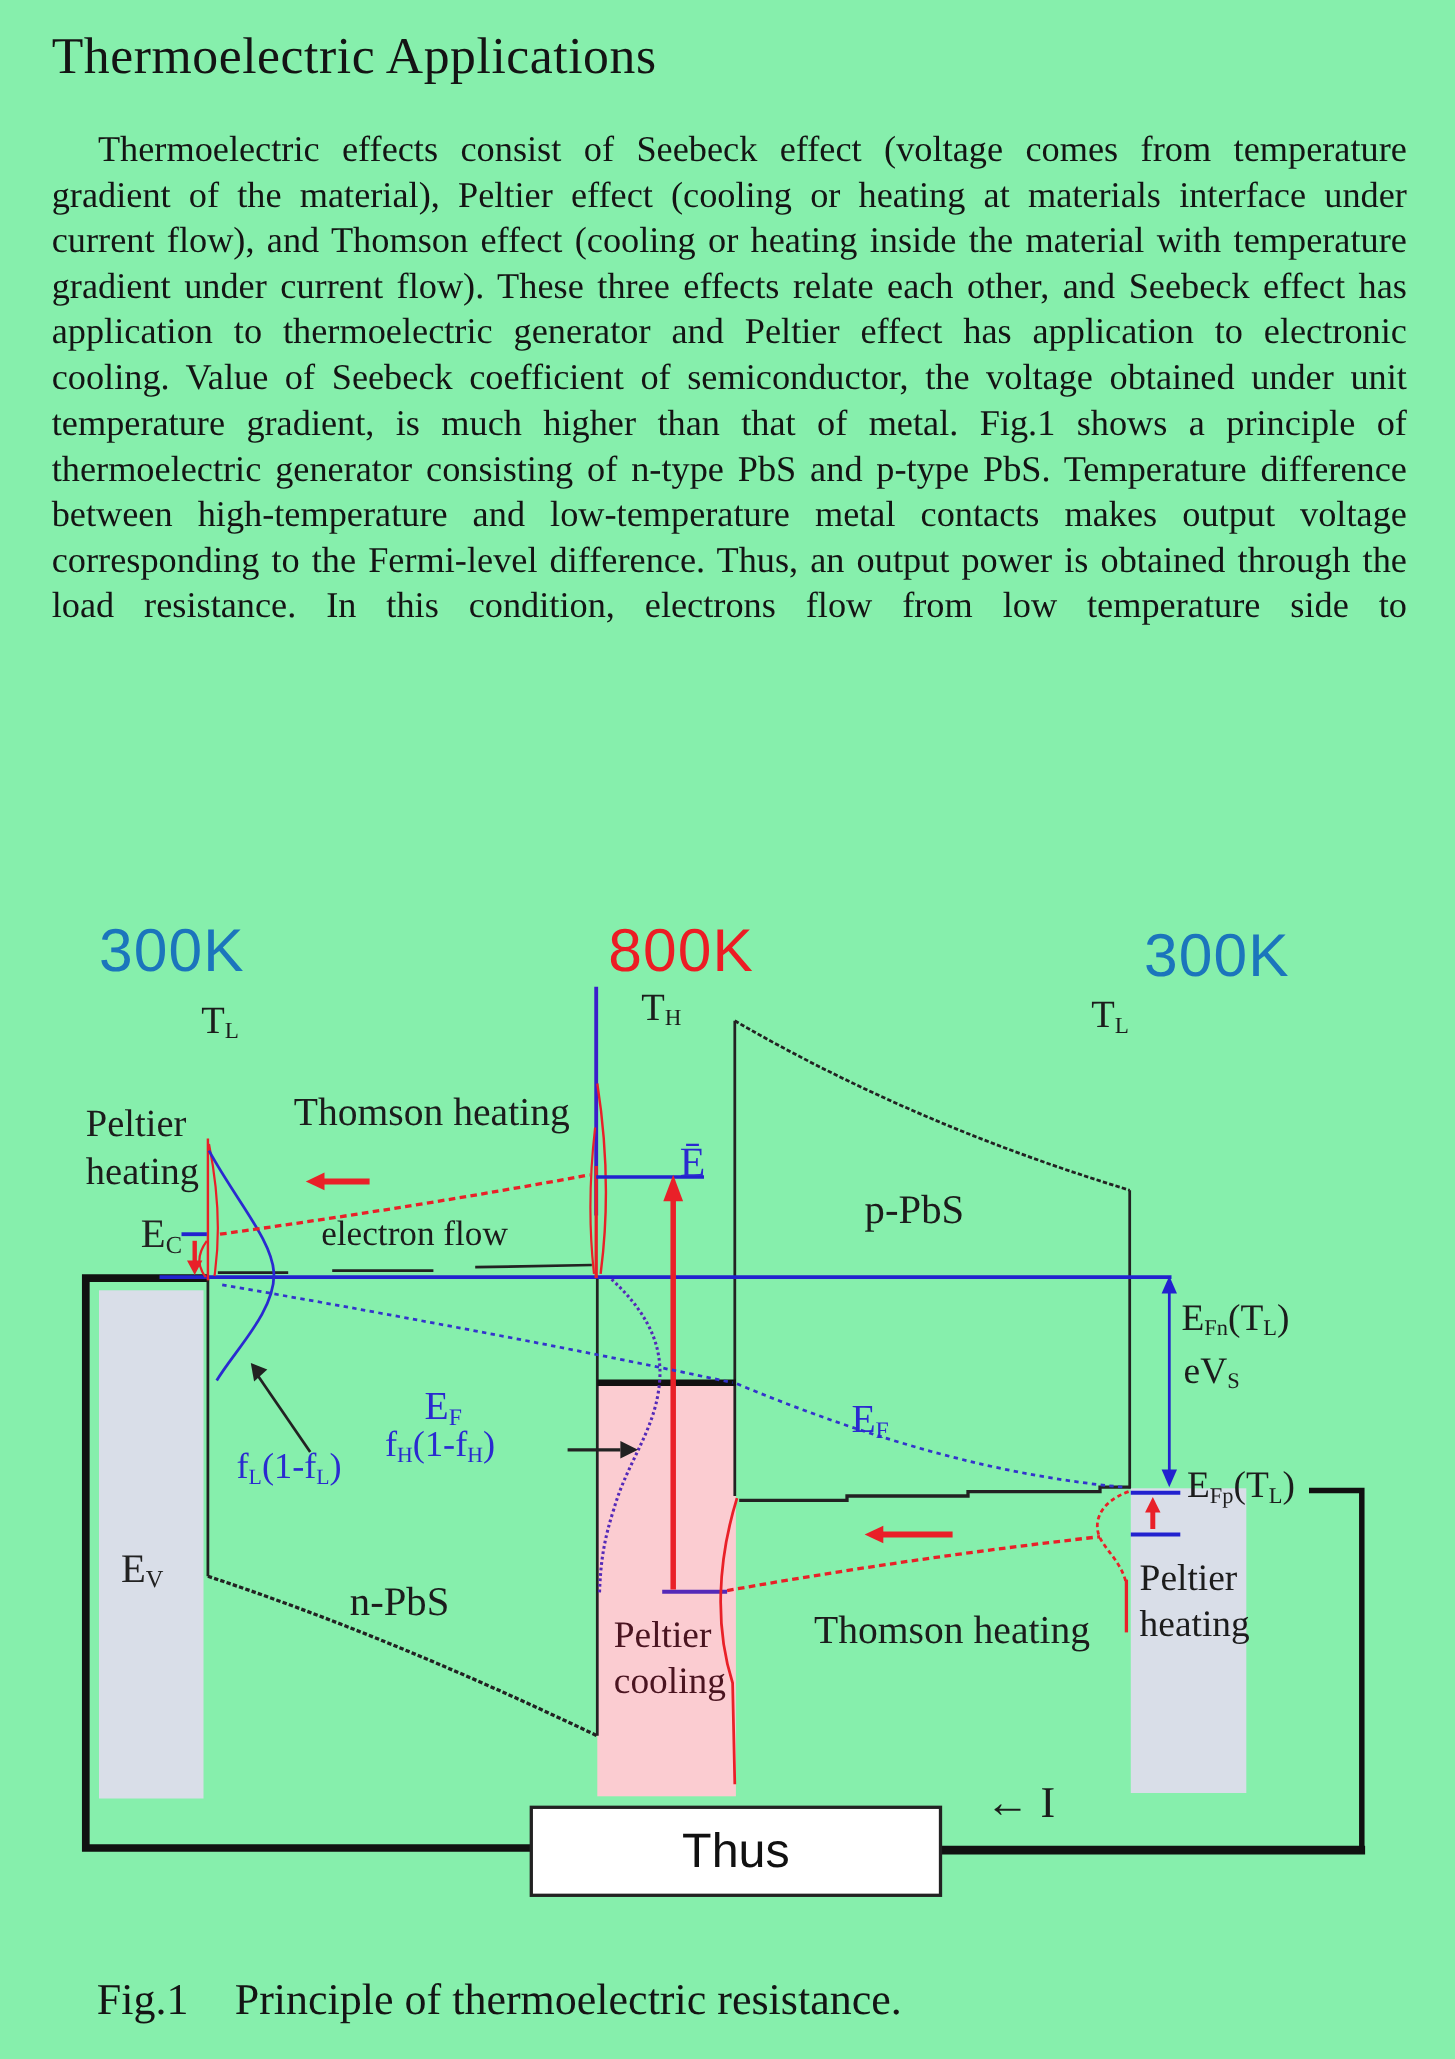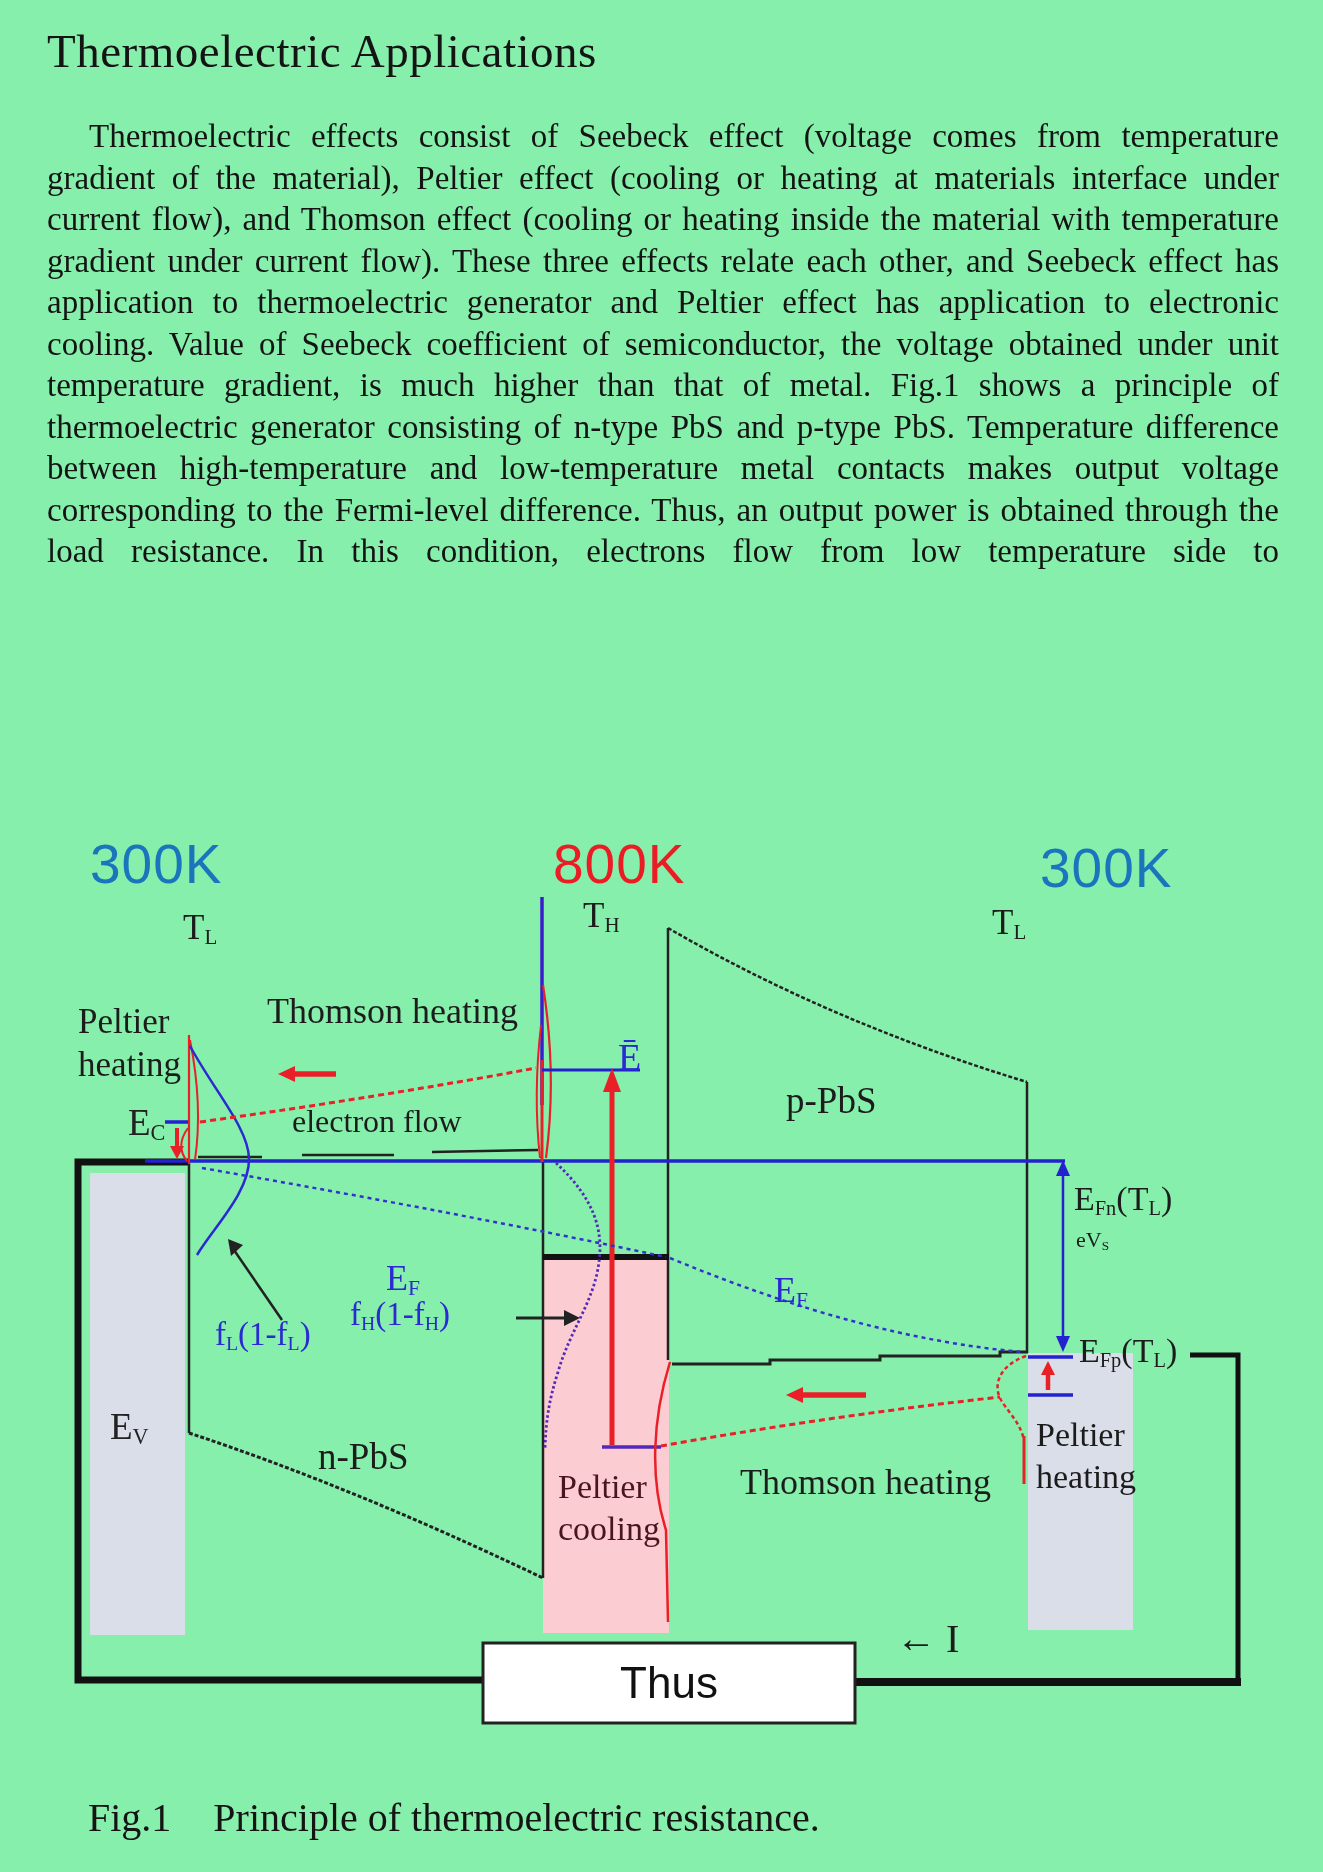--- a/index.html
+++ b/index.html
@@ -152,21 +152,21 @@
   <div class="lbl" style="left:318px; top:1434px; font-size:37px;text-align:right;">n-PbS</div>
   <div class="lbl" style="left:786px; top:1078px; font-size:37px;">p-PbS</div>
 
   <div class="lbl maroon" style="left:558px; top:1466px; font-size:34px;">Peltier
 cooling</div>
   <div class="lbl" style="left:740px; top:1460px; font-size:36px;">Thomson heating</div>
   <div class="lbl" style="left:1036px; top:1414px; font-size:34px;">Peltier
 heating</div>
 
   <div class="lbl" style="left:1074px; top:1130px; font-size:34px;margin-top:48px;">E<sub>Fn</sub>(T<sub>L</sub>)</div>
-  <div class="lbl" style="left:1076px; top:1226px; font-size:22px;">eV<sub>S</sub></div>
+  <div class="lbl" style="left:1076px; top:1226px; font-size:34px;">eV<sub>S</sub></div>
   <div class="lbl" style="left:1079px; top:1330px; font-size:34px;">E<sub>Fp</sub>(T<sub>L</sub>)</div>
 
   <div class="lbl" style="left:896px; top:1614px; font-size:40px;">← I</div>
 
   <div class="load-box sans">Thus</div>
 
   <div class="caption">
     <span>Fig.1</span><span class="capgap"></span><span>Principle of thermoelectric resistance.</span>
   </div>
 

